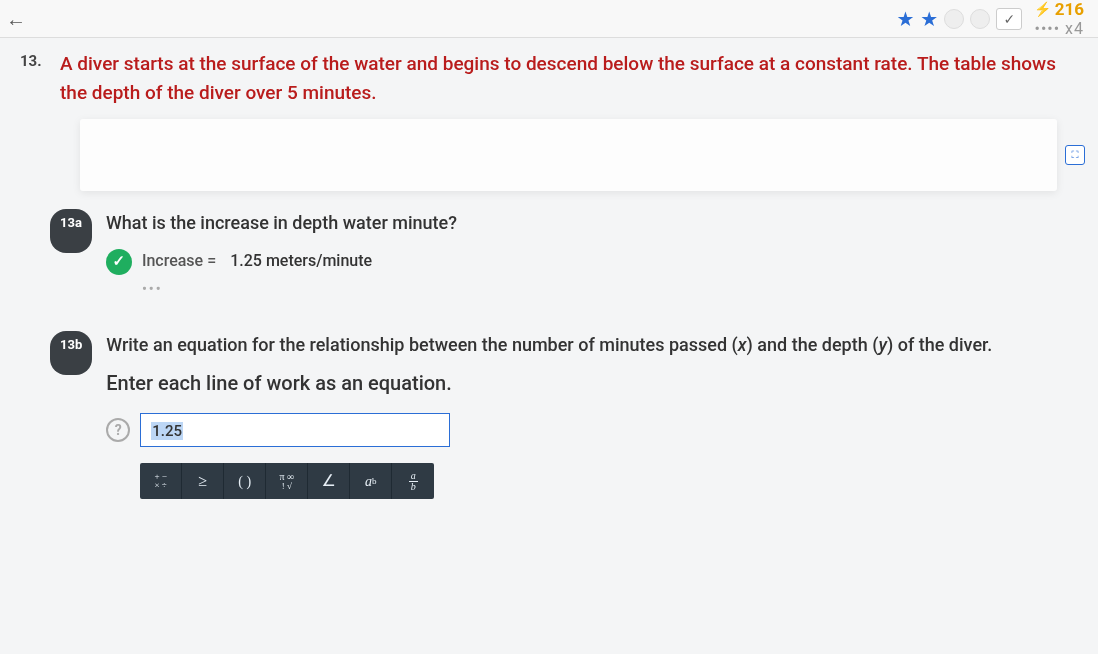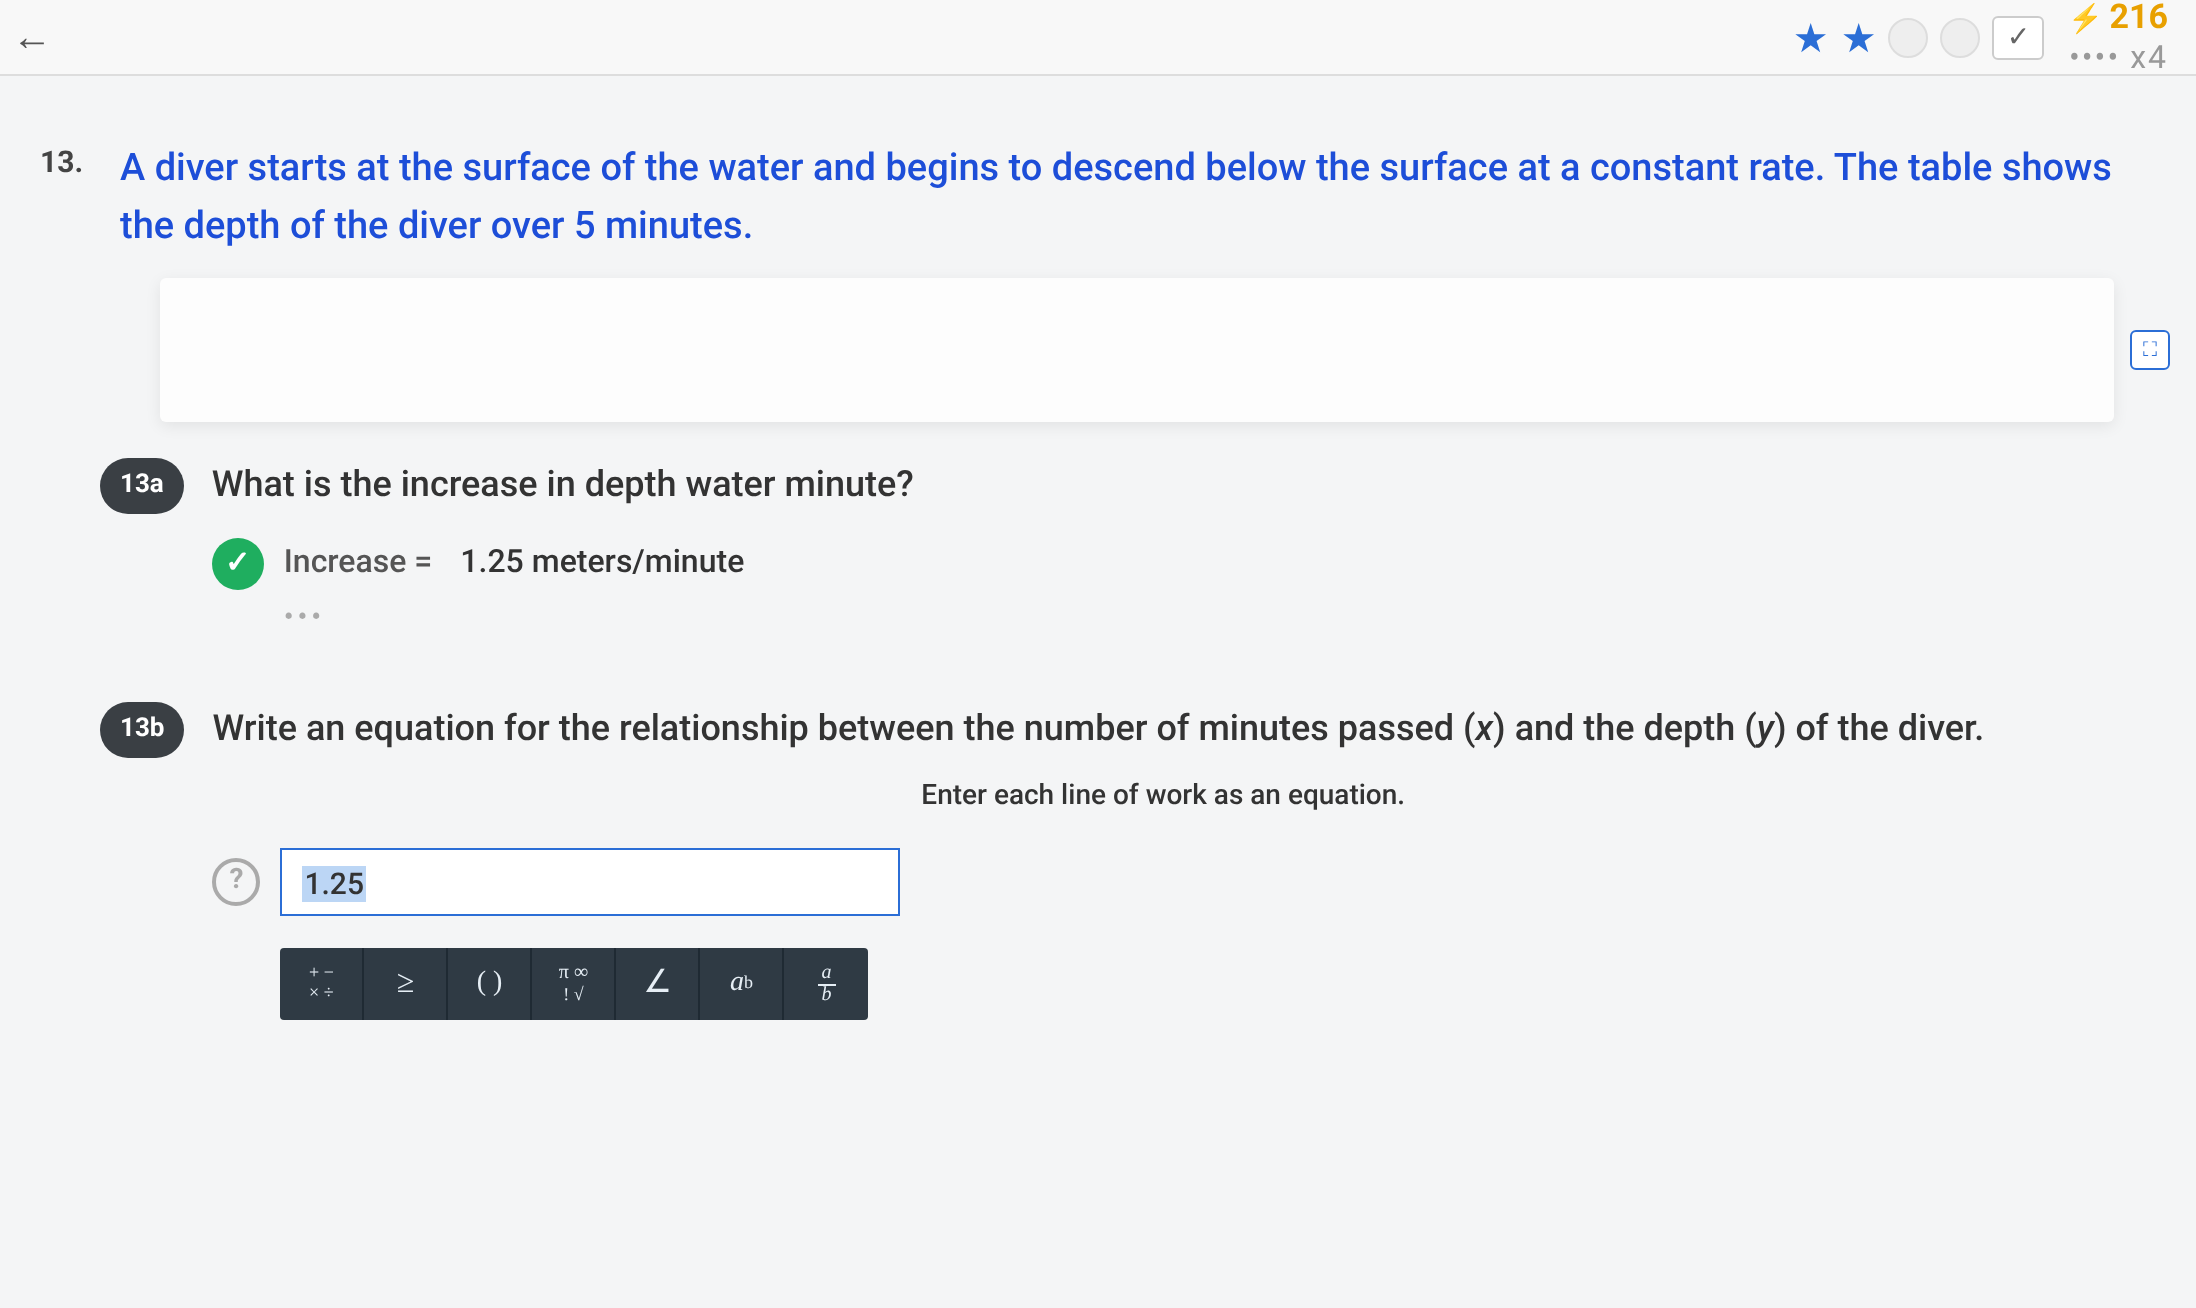--- a/index.html
+++ b/index.html
@@ -65,24 +65,23 @@
     font-weight: 700;
     font-size: 15px;
     color: #444;
     float: left;
     width: 36px;
     padding-top: 2px;
   }
   .qtext {
     margin-left: 40px;
     font-size: 19px;
-    color: #1d4ed8;
+    color: #b91c1c;
     line-height: 1.5;
     font-weight: 500;
-    margin-top: 20px;
   }
   .imgbox {
     margin: 12px 0 18px 60px;
     height: 72px;
     background: #fdfdfd;
     border-radius: 3px;
     box-shadow: 0 2px 8px rgba(0,0,0,0.08);
     position: relative;
   }
   .expand {
@@ -102,21 +101,21 @@
     margin: 16px 0 10px 30px;
     gap: 14px;
   }
   .badge {
     background: #3a3f44;
     color: #fff;
     font-weight: 700;
     font-size: 13px;
     border-radius: 16px;
     padding: 6px 10px;
-    height: 28px;
+    height: 44px;
     min-width: 38px;
     text-align: center;
     flex-shrink: 0;
   }
   .subq-body {
     flex: 1;
     font-size: 18px;
     color: #333;
     line-height: 1.55;
     font-weight: 500;
@@ -129,24 +128,23 @@
   .check-circle {
     width: 26px; height: 26px; border-radius: 50%;
     background: #1fae5f;
     display: flex; align-items: center; justify-content: center;
     color: #fff; font-size: 15px; font-weight: 700;
   }
   .answer-text { color: #555; }
   .answer-val { color: #333; margin-left: 4px; }
   .ellipsis { color: #aaa; font-size: 14px; margin: 2px 0 0 36px; letter-spacing: 2px; }
   .instruction {
-    font-size: 14px;
+    font-size: 20px;
     margin-top: 10px;
     font-weight: 500;
-    text-align: center;
   }
   .input-row {
     display: flex; align-items: center; gap: 10px;
     margin-top: 14px;
   }
   .help-circle {
     width: 24px; height: 24px; border-radius: 50%;
     border: 2px solid #aaa;
     color: #aaa; font-weight: 700;
     display: flex; align-items: center; justify-content: center;

